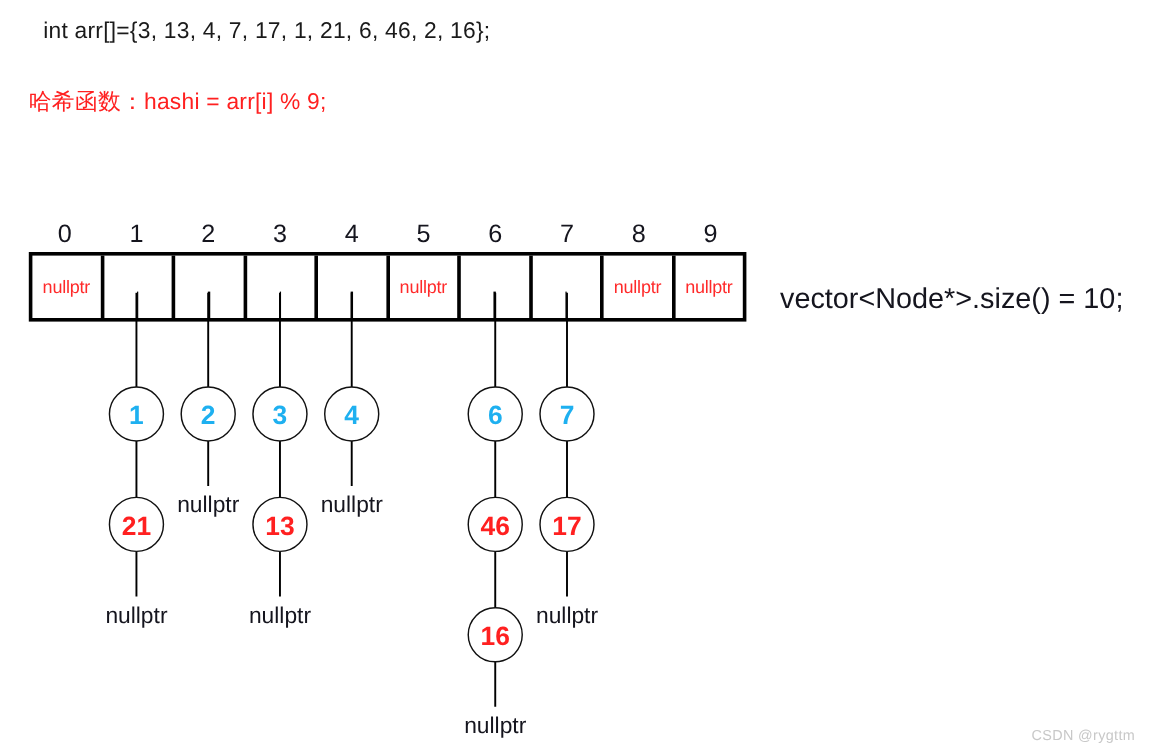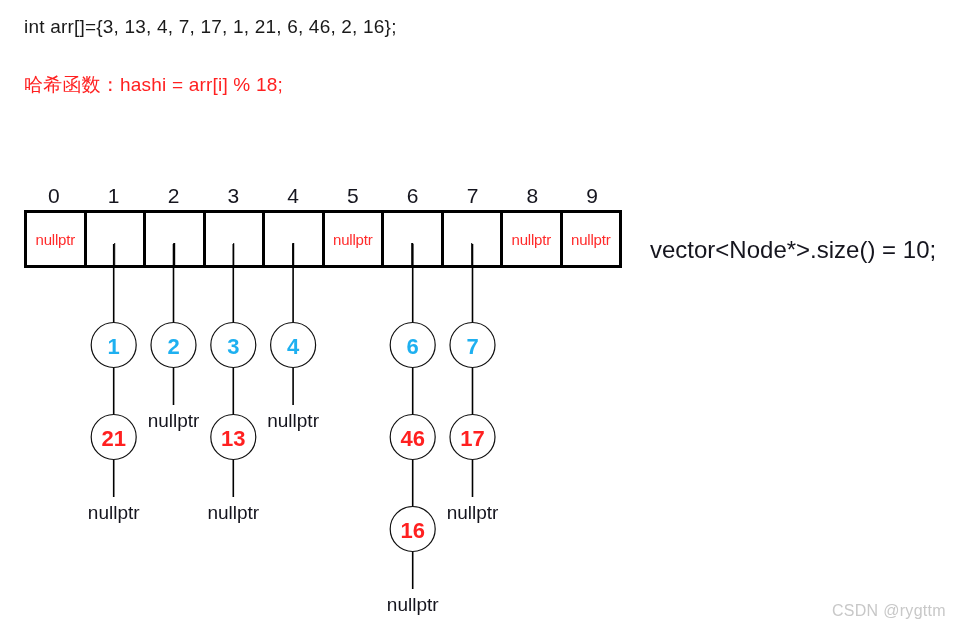--- a/index.html
+++ b/index.html
@@ -16,21 +16,21 @@
   }
 
   
   .code-line {
     position: absolute;
     font-size: 19px;
     color: #1a1a1a;
     white-space: nowrap;
     letter-spacing: 0.2px;
   }
-  #code-array  { left: 24px; top: 16px; }
+  #code-array  { left: 36px; top: 16px; }
   #code-hash   { left: 24px; top: 72px; color: #ff2020; }
 
   
   #vector-caption {
     position: absolute;
     left: 650px;
     top: 236px;
     font-size: 24px;
     color: #15151e;
     white-space: nowrap;
@@ -113,31 +113,31 @@
     font-size: 19px;
     fill: #15151e;
     text-anchor: middle;
   }
 
   
   #watermark {
     position: absolute;
     right: 14px;
     bottom: 8px;
-    font-size: 16px;
+    font-size: 12px;
     color: #c8c8c8;
     letter-spacing: 0.3px;
   }
 </style>
 </head>
 <body>
 
 <div class="code-line" id="code-array">int arr[]={3, 13, 4, 7, 17, 1, 21, 6, 46, 2, 16};</div>
 
-<div class="code-line" id="code-hash">哈希函数：hashi = arr[i] % 18;</div>
+<div class="code-line" id="code-hash">哈希函数：hashi = arr[i] % 9;</div>
 
 <div id="vector-caption">vector&lt;Node*&gt;.size() = 10;</div>
 
 <div id="bucket-array">
   <div class="index-row" id="index-row">
       <div class="index-label" style="left: 9.9px;">0</div>
       <div class="index-label" style="left: 69.7px;">1</div>
       <div class="index-label" style="left: 129.5px;">2</div>
       <div class="index-label" style="left: 189.3px;">3</div>
       <div class="index-label" style="left: 249.1px;">4</div>

